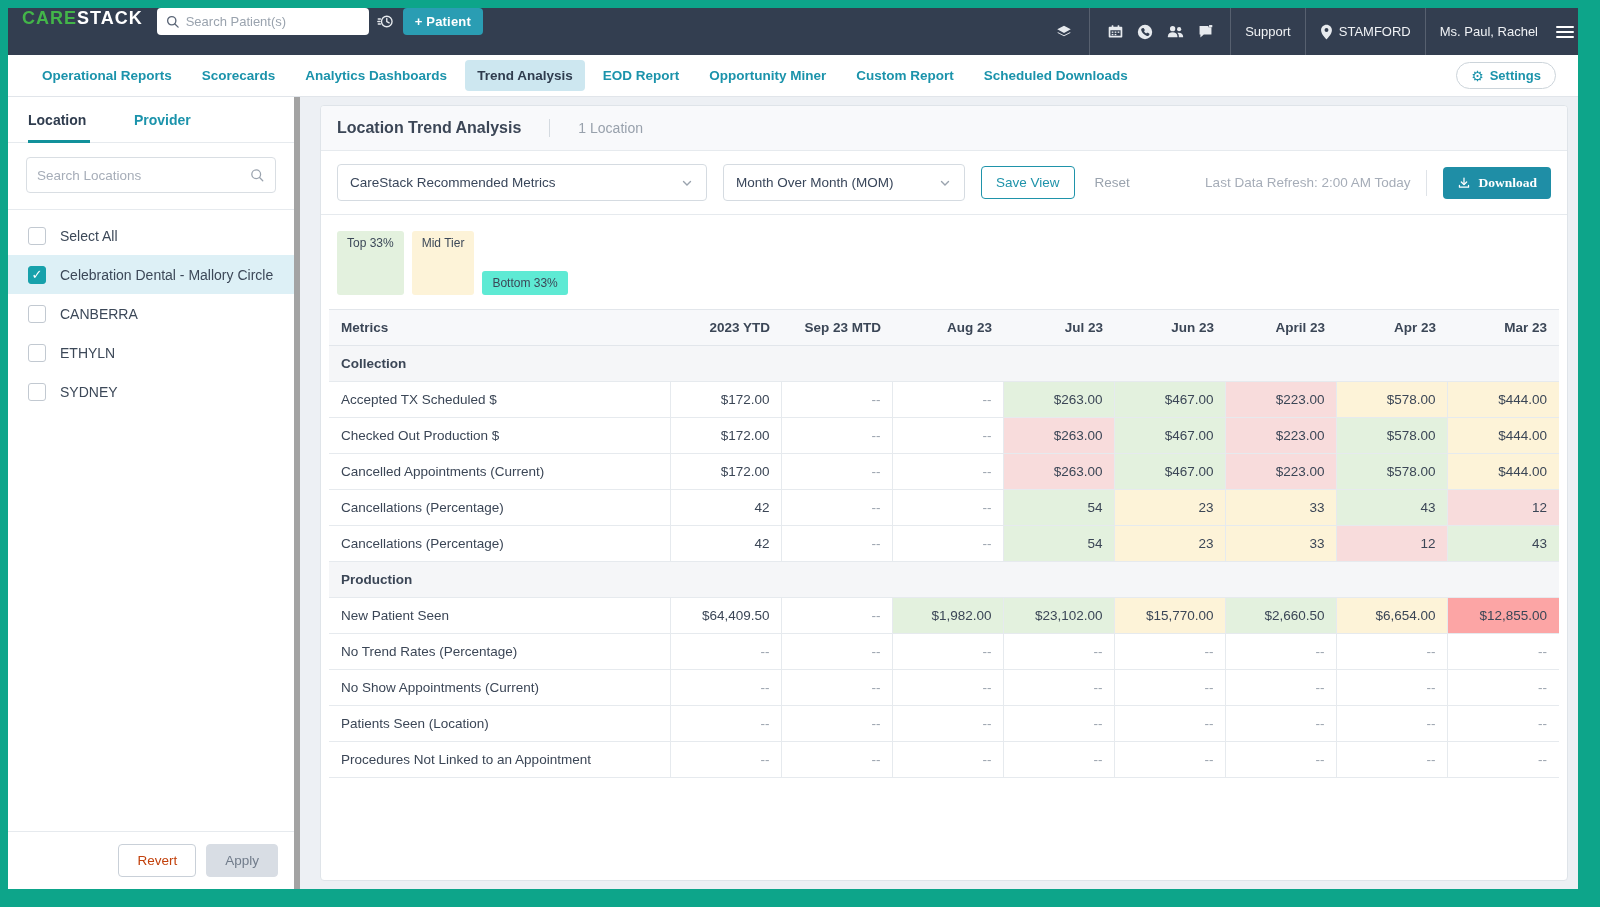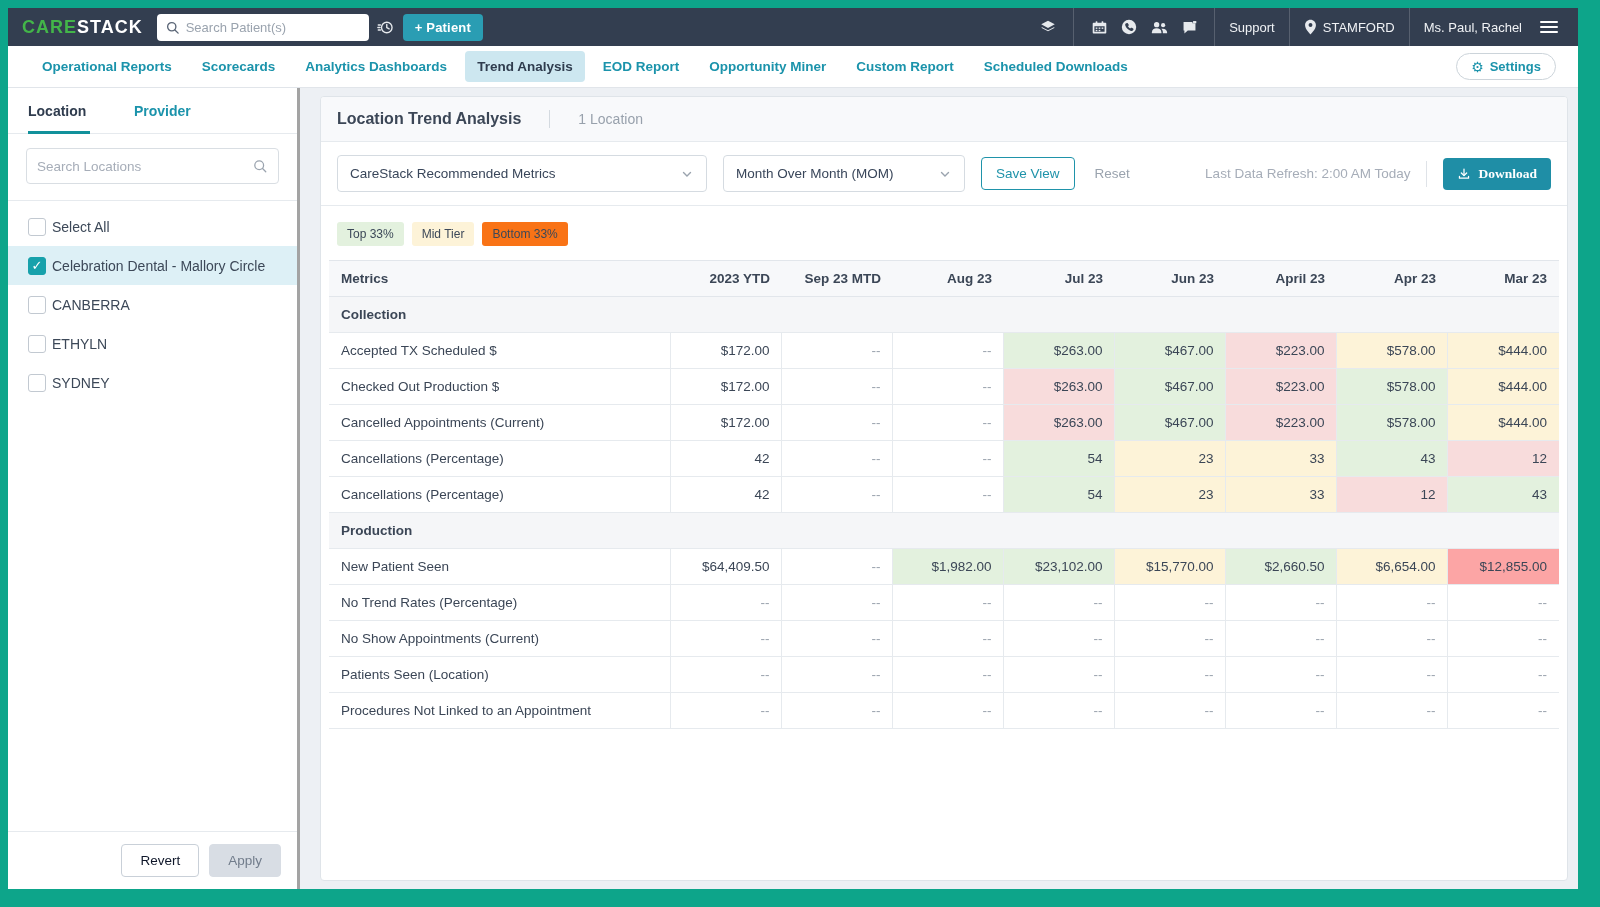--- a/index.html
+++ b/index.html
@@ -1,21 +1,21 @@
 <!DOCTYPE html>
 <html><head>
 <meta charset="utf-8">
 <style>
   * { margin:0; padding:0; box-sizing:border-box; }
   html,body { width:1600px; height:907px; overflow:hidden; font-family:"Liberation Sans", sans-serif; }
   .frame { position:fixed; inset:0; background:#0da58a; }
   .app { position:absolute; left:8px; top:8px; right:22px; bottom:18px; background:#edf0f4; display:flex; flex-direction:column; overflow:hidden; }
 
   
-  .topbar { height:38px; background:#333e50; display:flex; align-items:center; padding:0 16px 0 14px; flex:0 0 auto; }
+  .topbar { height:47px; background:#333e50; display:flex; align-items:flex-start; padding:0 0 0 14px; flex:0 0 auto; }
   .logo { font-size:18px; font-weight:bold; letter-spacing:1px; cursor:pointer; margin-right:14px; font-style:normal; }
   .logo .care { color:#43b549; }
   .logo .stack { color:#ffffff; }
   .pt-search { display:flex; align-items:center; background:#fff; border-radius:4px; height:27px; width:212px; padding:0 8px; gap:6px; }
   .pt-search svg { flex:0 0 auto; }
   .pt-search input { border:none; outline:none; font-size:13px; color:#3b4656; width:100%; font-family:inherit; }
   .pt-search input::placeholder { color:#9aa3ae; }
   .icon-btn { display:flex; align-items:center; justify-content:center; width:34px; height:27px; cursor:pointer; }
   .btn-patient { background:#2a9db3; color:#fff; border:none; border-radius:4px; height:27px; padding:0 12px; font-size:13px; font-family:inherit; cursor:pointer; font-weight:bold; letter-spacing:.2px; }
   .tb-right { margin-left:auto; display:flex; align-items:center; height:100%; color:#e7eaee; }
@@ -29,36 +29,36 @@
   .navbar { height:42px; background:#fff; border-bottom:1px solid #e1e5ea; display:flex; align-items:center; padding:0 22px; gap:0; flex:0 0 auto; }
   .nav-tab { border:none; background:transparent; color:#1b93ab; font-size:13.5px; font-weight:bold; font-family:inherit; padding:8px 12px; cursor:pointer; border-radius:4px; white-space:nowrap; }
   .nav-tab.active { background:#cde7f0; color:#2f3c4e; }
   .btn-settings { margin-left:auto; display:flex; align-items:center; gap:6px; border:1px solid #ccd4da; background:#fff; color:#1b93ab; border-radius:14px; padding:5px 14px; font-size:13px; font-family:inherit; font-weight:bold; cursor:pointer; }
   .gear { font-family:"DejaVu Sans", sans-serif; font-size:14px; line-height:1; }
 
   
   .body { flex:1; display:flex; min-height:0; }
 
   
-  .sidebar { width:292px; background:#fff; border-right:3px solid #a3a3a3; display:flex; flex-direction:column; position:relative; flex:0 0 auto; }
+  .sidebar { width:292px; background:#fff; border-right:6px solid #a3a3a3; display:flex; flex-direction:column; position:relative; flex:0 0 auto; }
   .side-tabs { display:flex; gap:44px; padding:0 20px; border-bottom:1px solid #e6eaee; flex:0 0 auto; }
   .side-tab { font-size:14px; font-weight:bold; padding:15px 0 12px; cursor:pointer; border-bottom:3px solid transparent; margin-bottom:-1px; min-width:62px; text-align:left; }
   .side-tab.active { color:#2f3c4e; border-bottom-color:#12919b; }
   .side-tab.inactive { color:#1b93ab; }
   .side-search { padding:14px 18px 16px; border-bottom:1px solid #e6eaee; flex:0 0 auto; }
   .side-search .box { display:flex; align-items:center; border:1px solid #d9dee3; border-radius:4px; height:36px; padding:0 10px; gap:8px; }
   .side-search input { border:none; outline:none; width:100%; font-size:13.5px; font-family:inherit; color:#3b4656; }
   .side-search input::placeholder { color:#a6adb8; }
   .loc-list { flex:1; overflow:hidden; padding-top:6px; }
-  .loc-row { display:flex; align-items:center; gap:6px; height:39px; padding:0 20px; cursor:pointer; font-size:14px; color:#3c4858;text-align:center; }
+  .loc-row { display:flex; align-items:center; gap:14px; height:39px; padding:0 20px; cursor:pointer; font-size:14px; color:#3c4858;text-align:center; }
   .loc-row.selected { background:#ddf0f6; }
   .cb { width:18px; height:18px; border:1.5px solid #c2c9d1; border-radius:3px; background:#fff; flex:0 0 auto; display:flex; align-items:center; justify-content:center; }
   .cb.checked { background:#17a1ab; border-color:#17a1ab; color:#fff; font-size:13px; line-height:1; }
   .side-actions { border-top:1px solid #e6eaee; padding:12px 16px; display:flex; justify-content:flex-end; gap:10px; flex:0 0 auto; }
-  .btn-revert { background:#fff; border:1px solid #c9d0d8; color:#0f172a; border-radius:4px; padding:8px 18px; font-size:13.5px; font-family:inherit; cursor:pointer; }
+  .btn-revert { background:#fff; border:1px solid #c9d0d8; color:#c2410c; border-radius:4px; padding:8px 18px; font-size:13.5px; font-family:inherit; cursor:pointer; }
   .btn-apply { background:#d8dde4; border:1px solid #d8dde4; color:#717c8b; border-radius:4px; padding:8px 18px; font-size:13.5px; font-family:inherit; cursor:pointer; }
 
   
   .content { flex:1; min-width:0; padding:8px 10px 8px 20px; display:flex; }
   .card { flex:1; background:#fff; border:1px solid #dfe4e9; border-radius:4px; display:flex; flex-direction:column; overflow:hidden; }
   .card-head { background:#f8f9fb; border-bottom:1px solid #e6eaee; padding:13px 16px; display:flex; align-items:center; gap:28px; flex:0 0 auto; }
   .card-title { font-size:16px; font-weight:bold; color:#3b4656; }
   .head-sep { width:1px; height:18px; background:#d4dae0; }
   .card-sub { font-size:14px; color:#98a1ac; }
   .controls { padding:13px 16px; display:flex; align-items:center; gap:16px; border-bottom:1px solid #e6eaee; flex:0 0 auto; }
@@ -280,21 +280,21 @@
                   </svg>
               </span>
               <span>Download</span>
             </button>
           </div>
 
           <div class="card-body">
             <div class="legend" id="legend">
                 <span class="chip" style="background: rgb(227, 241, 222);">Top 33%</span>
                 <span class="chip" style="background: rgb(253, 243, 216);">Mid Tier</span>
-                <span class="chip" style="background: #f97316;">Bottom 33%</span>
+                <span class="chip" style="background: #5eead4; margin-top: 40px;">Bottom 33%</span>
               </div>
             <table class="trend" id="trend-table">
                 <colgroup>
                   <col style="width: 27.8%;">
                   <col style="width: 9.025%;">
                   <col style="width: 9.025%;">
                   <col style="width: 9.025%;">
                   <col style="width: 9.025%;">
                   <col style="width: 9.025%;">
                   <col style="width: 9.025%;">

